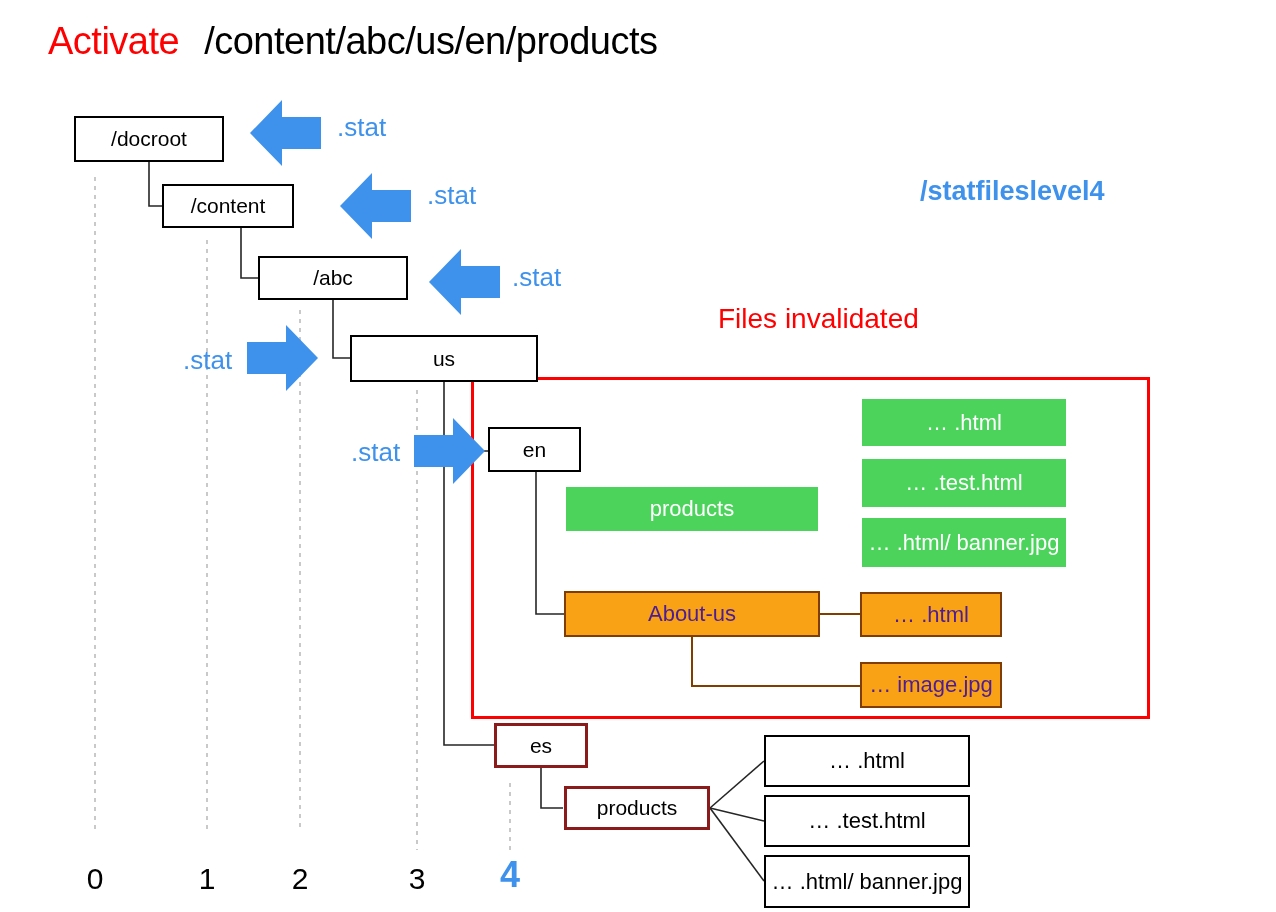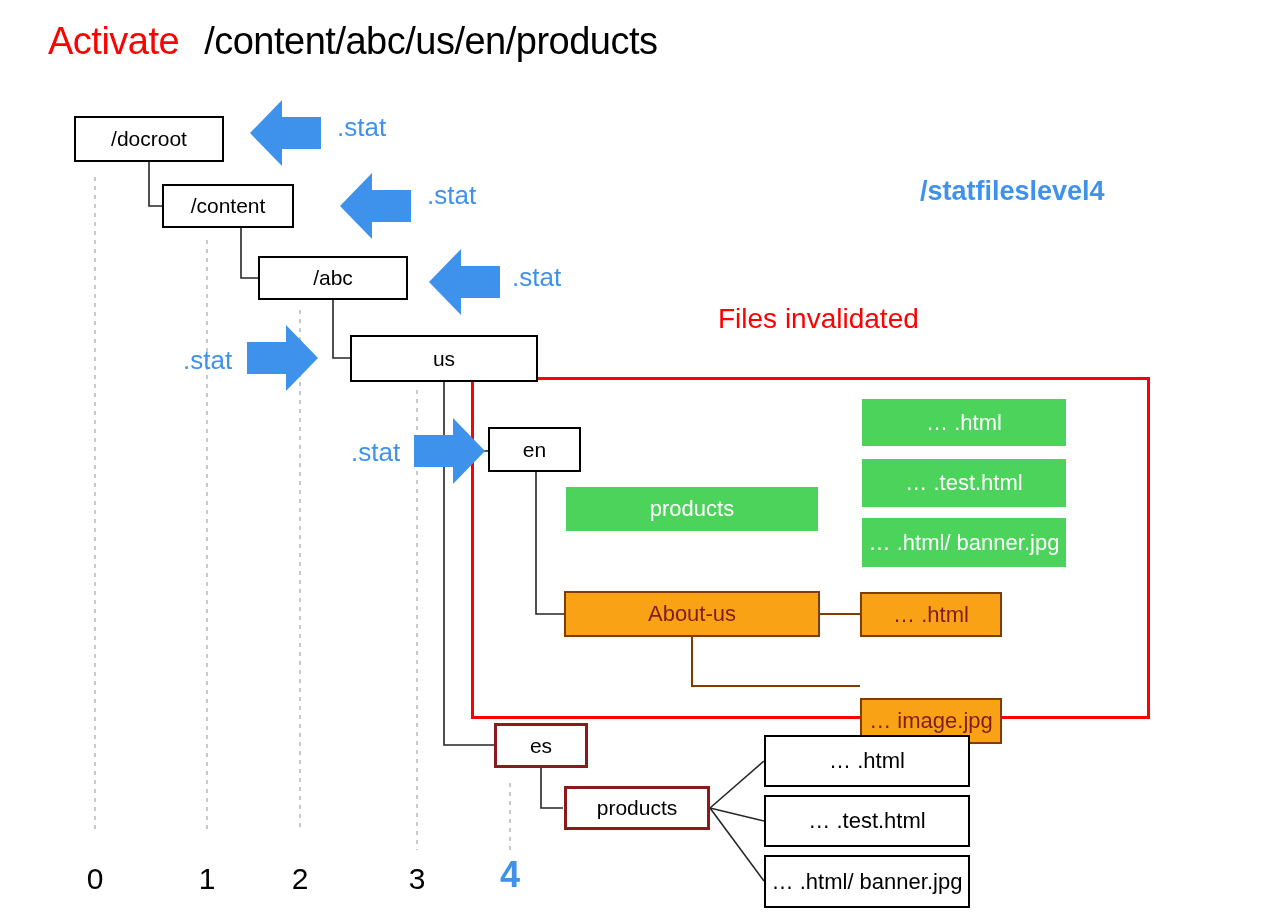--- a/index.html
+++ b/index.html
@@ -12,21 +12,21 @@
   #lines{z-index:1;}
   #redrect{z-index:2;border:3px solid var(--red,#FF0000);background:transparent;}
   .box{
     position:absolute;display:flex;align-items:center;justify-content:center;
     box-sizing:border-box;font-size:21px;z-index:3;background:#fff;
   }
   .node{border:2.5px solid #000;text-align:right;}
   .maroon{border:3px solid var(--maroon,#8B1A1A);}
   .fileb{border:2.5px solid #000;font-size:22px;}
   .green{background:var(--green,#4CD35C);color:#fff;font-size:22px;border:none;}
-  .orange{background:var(--orange,#FAA216);color:#7f1d1d;font-size:22px;
+  .orange{background:var(--orange,#FAA216);color:#4c1d95;font-size:22px;
           border:2.5px solid var(--orange_border,#7F3E00);}
   #arrows{z-index:4;}
   .stat{
     position:absolute;color:var(--blue,#3E92EC);font-size:26px;z-index:4;white-space:nowrap;
   }
   #title{
     position:absolute;left:48px;top:20px;font-size:38px;z-index:3;white-space:nowrap;
     letter-spacing:-0.5px;
   }
   #title .act{color:var(--red,#FF0000);margin-right:25px;}
@@ -100,21 +100,21 @@
   <div class="box maroon" style="left:494px;top:723px;width:94px;height:45px;">es</div>
   <div class="box maroon" style="left:564px;top:786px;width:146px;height:44px;">products</div>
 
   <div class="box green" style="left:566px;top:487px;width:252px;height:44px;">products</div>
   <div class="box green" style="left:862px;top:399px;width:204px;height:47px;">… .html</div>
   <div class="box green" style="left:862px;top:459px;width:204px;height:48px;">… .test.html</div>
   <div class="box green" style="left:862px;top:518px;width:204px;height:49px;">… .html/ banner.jpg</div>
 
   <div class="box orange" style="left:564px;top:591px;width:256px;height:46px;">About-us</div>
   <div class="box orange" style="left:860px;top:592px;width:142px;height:45px;">… .html</div>
-  <div class="box orange" style="left:860px;top:662px;width:142px;height:46px;margin-top:36px;">… image.jpg</div>
+  <div class="box orange" style="left:860px;top:662px;width:142px;height:46px;">… image.jpg</div>
 
   <div class="box fileb" style="left:764px;top:735px;width:206px;height:52px;">… .html</div>
   <div class="box fileb" style="left:764px;top:795px;width:206px;height:52px;">… .test.html</div>
   <div class="box fileb" style="left:764px;top:855px;width:206px;height:53px;">… .html/ banner.jpg</div>
 
   <div class="lvl" style="left:73px;">0</div>
   <div class="lvl" style="left:185px;">1</div>
   <div class="lvl" style="left:278px;">2</div>
   <div class="lvl" style="left:395px;">3</div>
   <div class="lvl lvl4" style="left:488px;">4</div>

